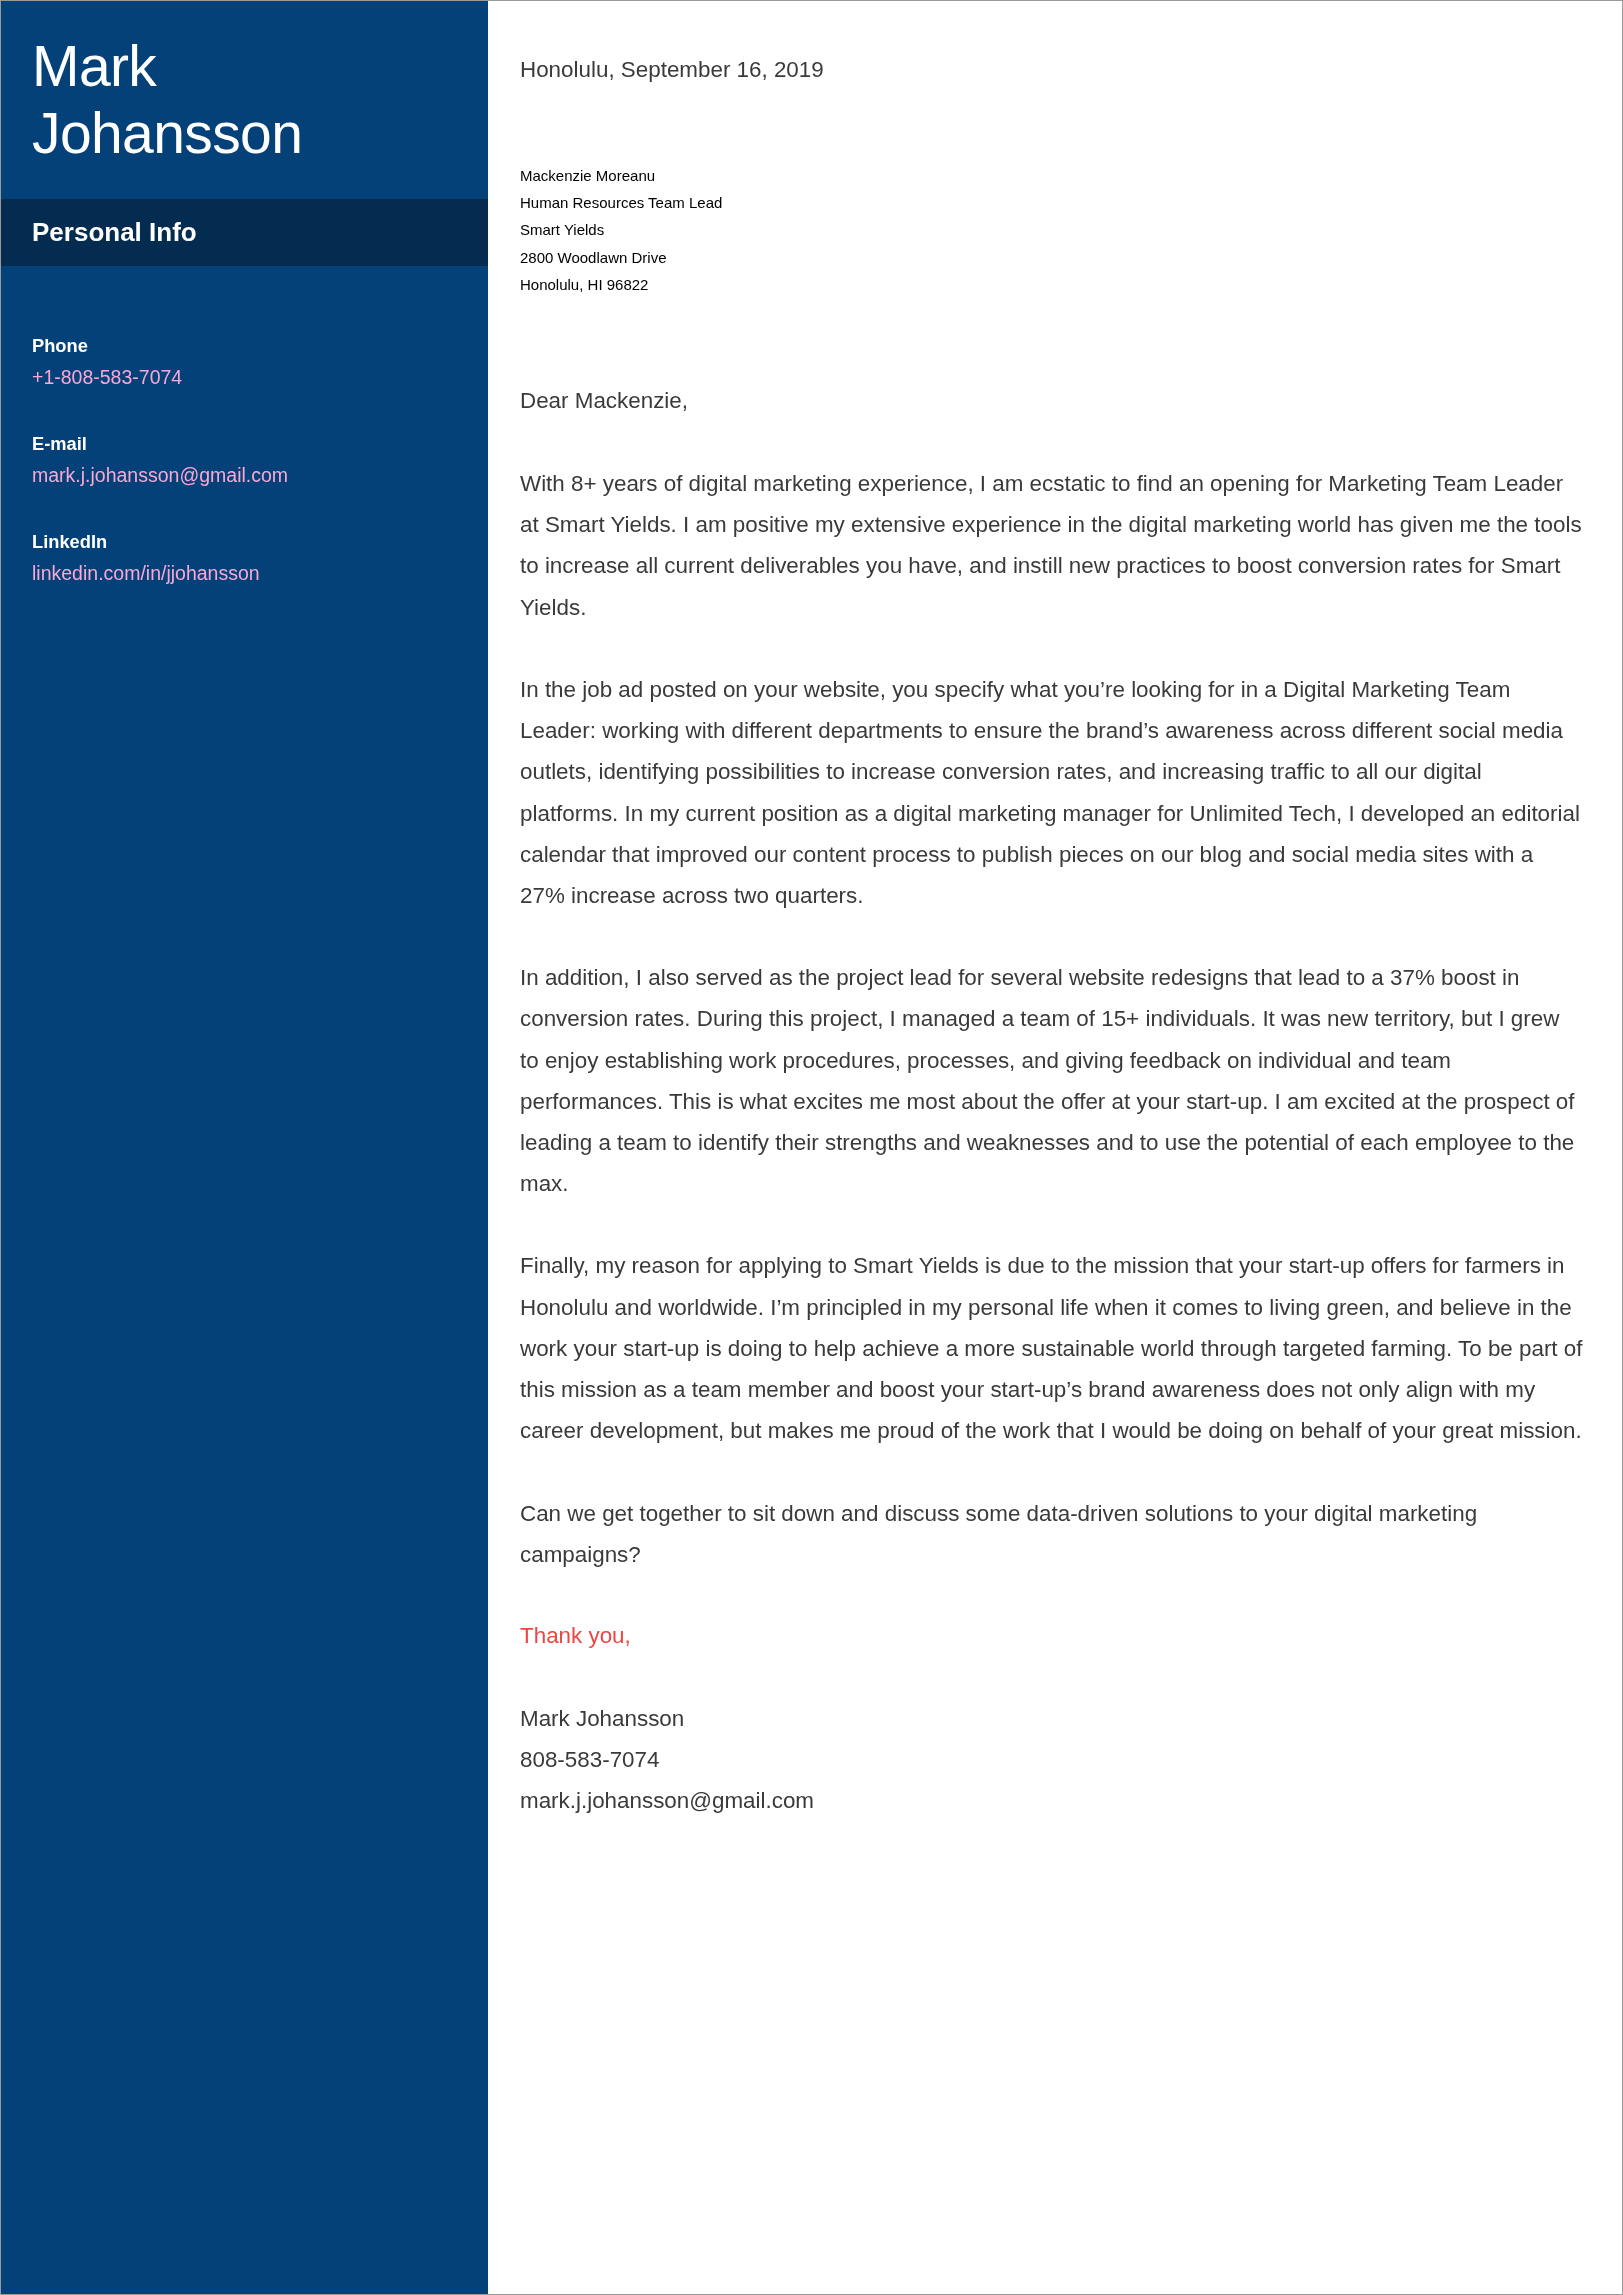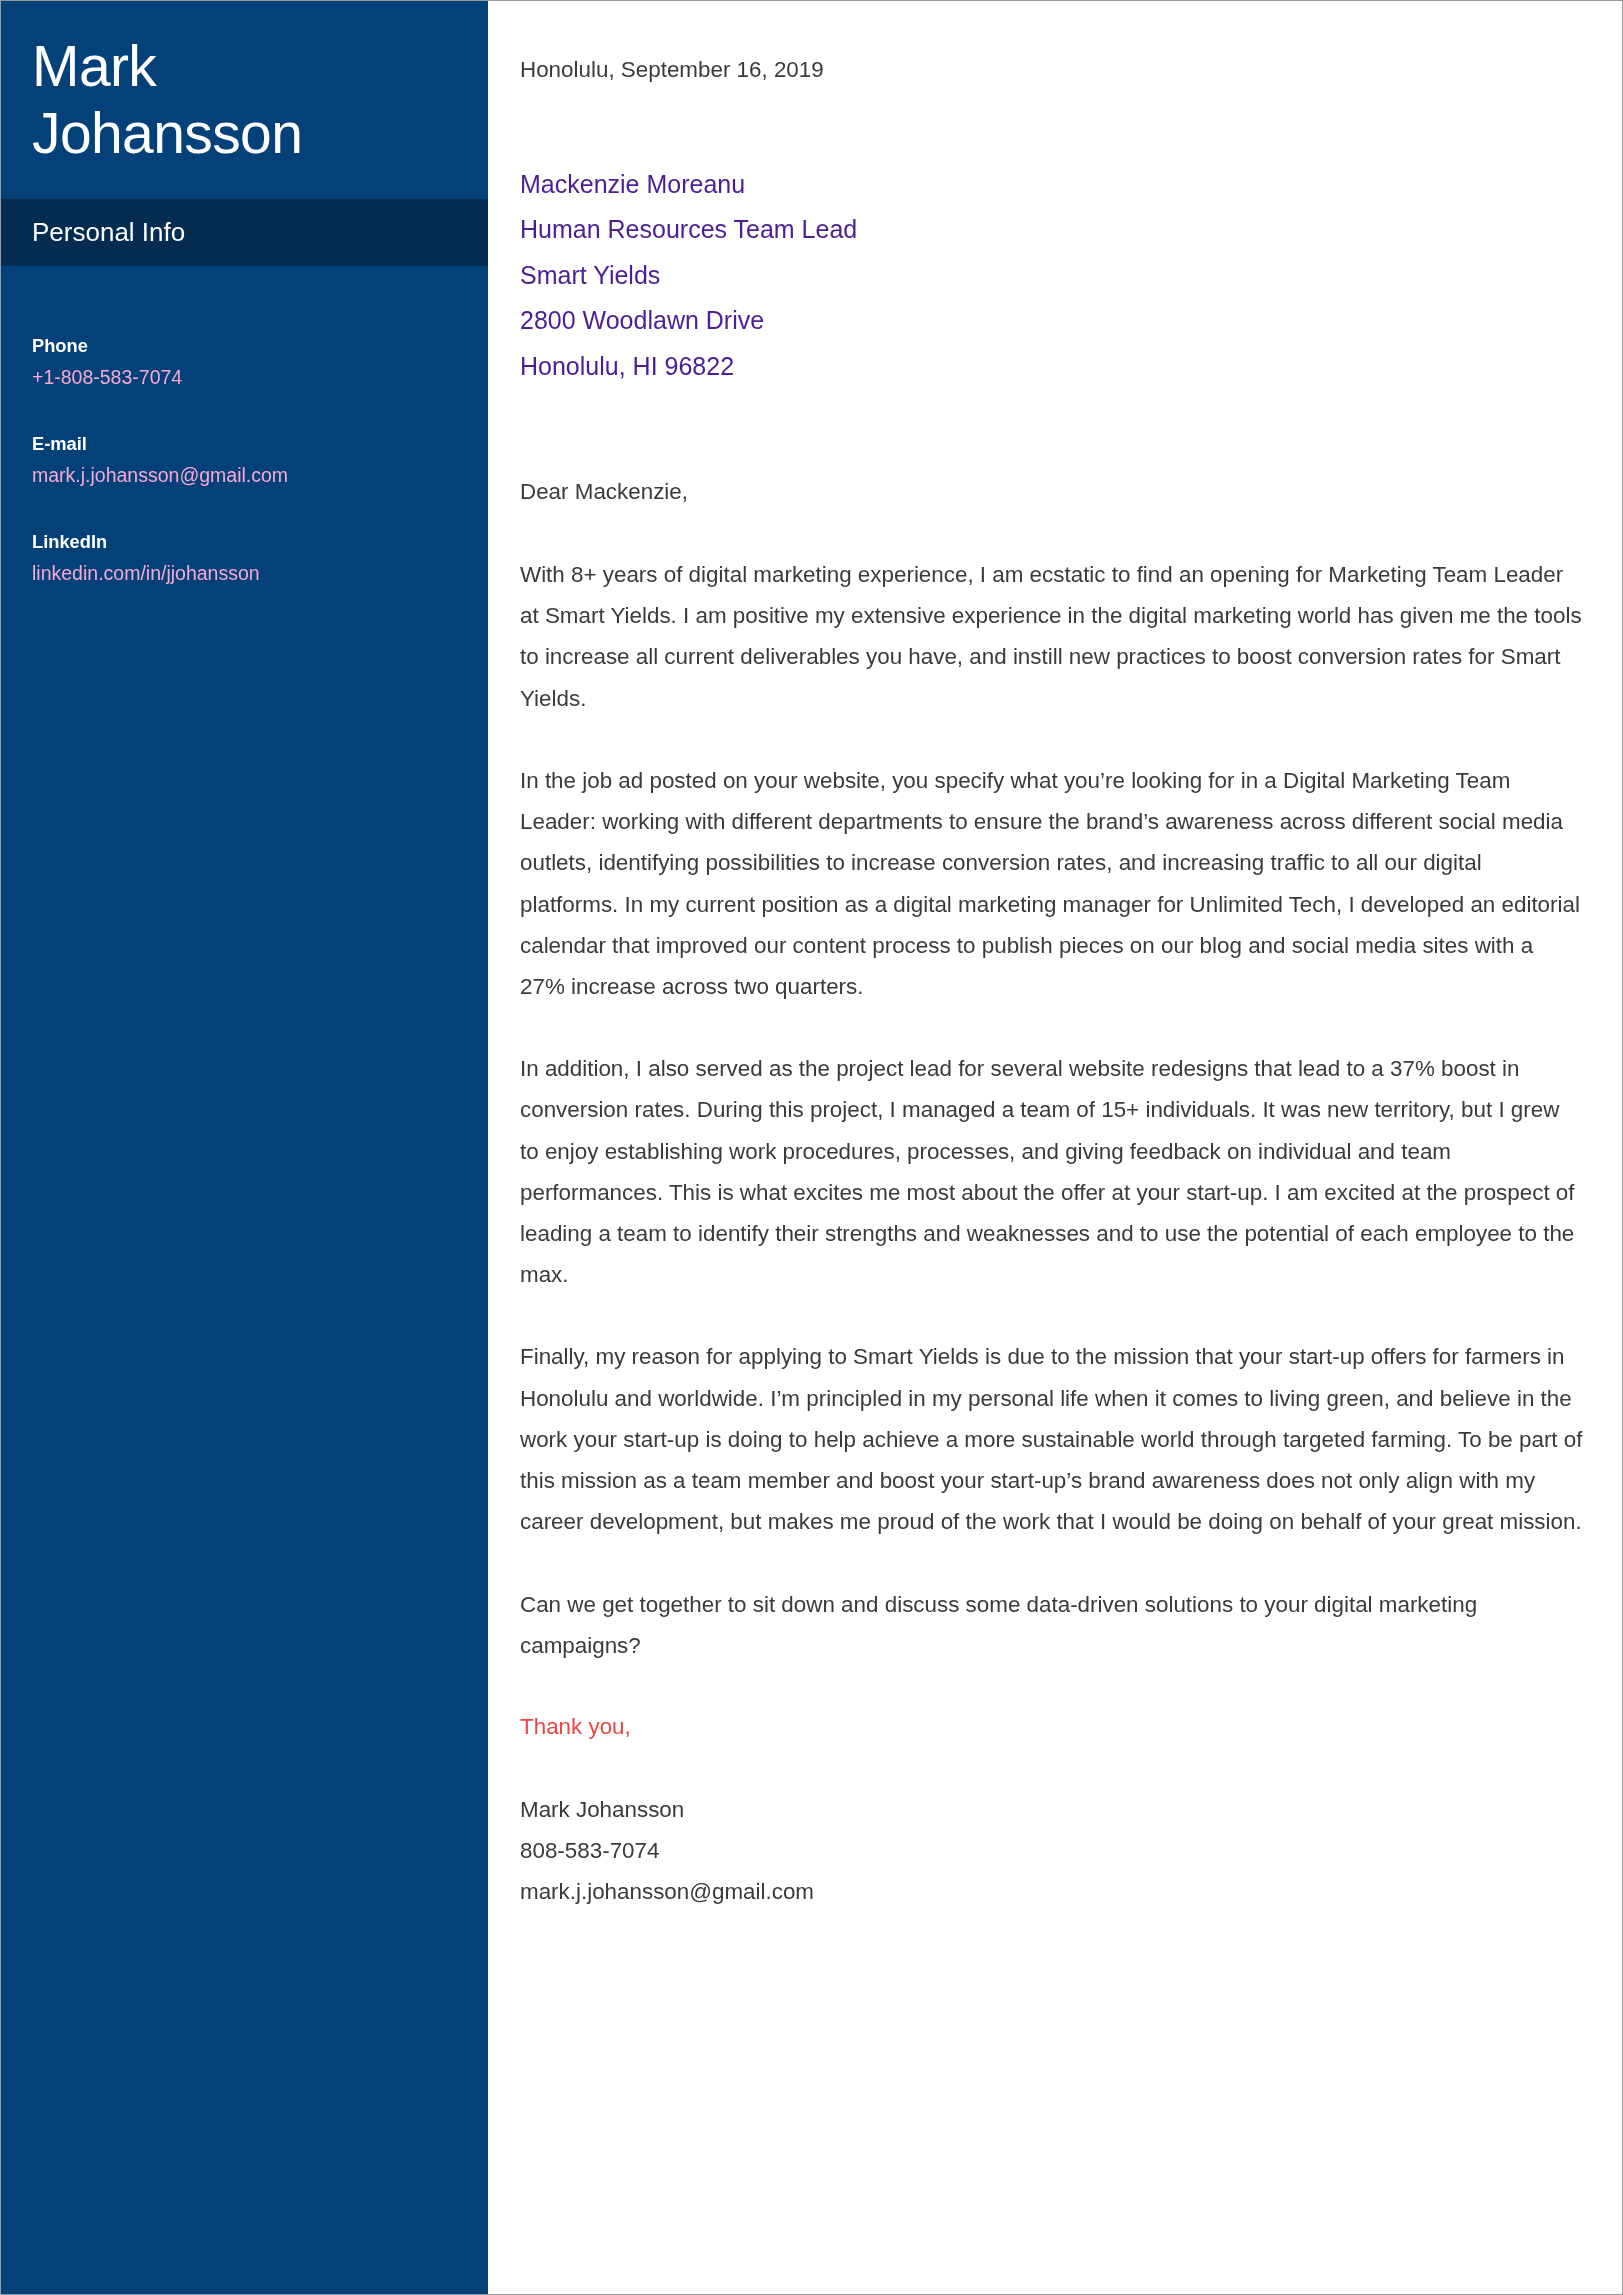--- a/index.html
+++ b/index.html
@@ -53,21 +53,21 @@
     margin-top: 31px;
     background: #042c50;
     height: 67px;
     display: flex;
     align-items: center;
     box-sizing: border-box;
     padding: 0 31px;
   }
   .section-band-title {
     font-size: 26px;
-    font-weight: normal;
+    font-weight: bold;
     color: #ffffff;
     line-height: 1;
   }
 
   .contact-list {
     padding: 27px 31px 0 31px;
   }
   .contact-item {
     margin-bottom: 20px;
   }
@@ -99,23 +99,23 @@
   .letter-date {
     font-size: 22.4px;
     line-height: 1.55;
     color: #3a3a3a;
   }
 
   .recipient-block {
     margin-top: 74px;
   }
   .recipient-line {
-    font-size: 25px;
+    font-size: 15px;
     line-height: 1.82;
-    color: #4c1d95;
+    color: #000000;
   }
 
   .salutation {
     margin-top: 83px;
     font-size: 22.4px;
     line-height: 1.82;
     color: #3a3a3a;
   }
 
   .body-paragraph {

